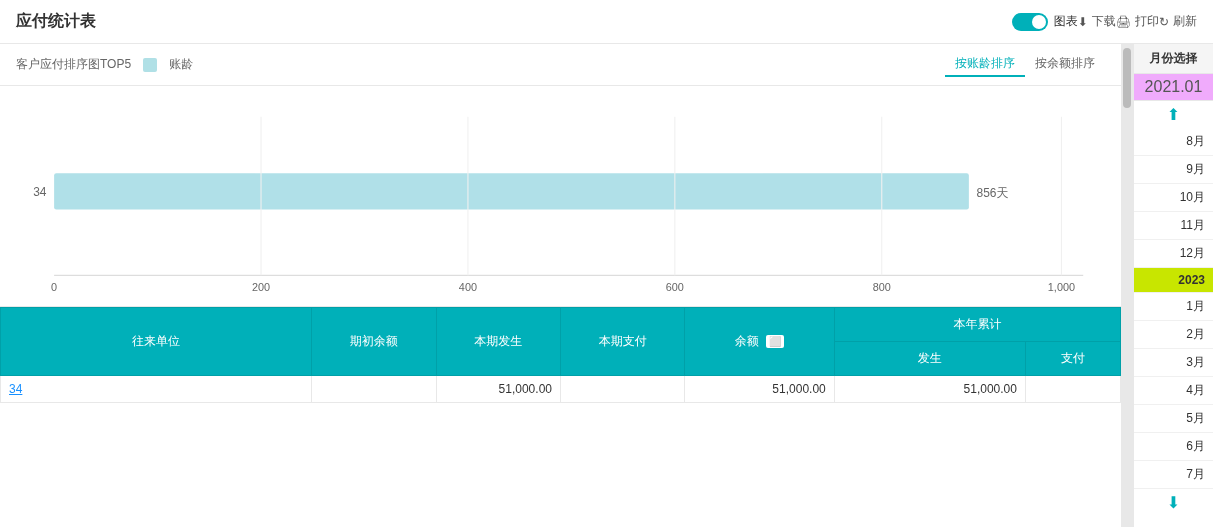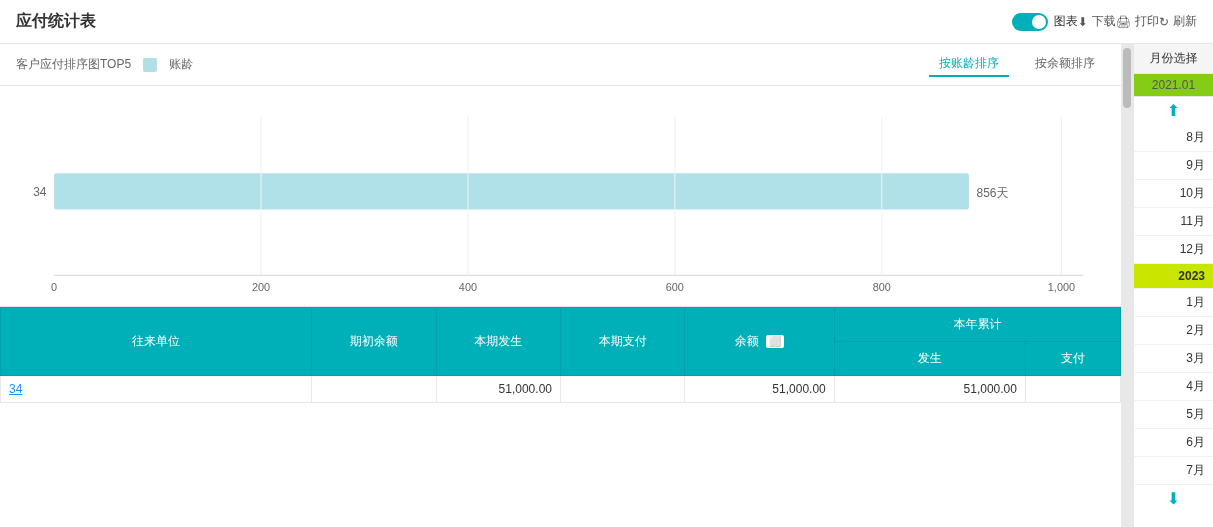--- a/index.html
+++ b/index.html
@@ -20,21 +20,21 @@
     .main-area { display: flex; flex: 1; overflow: hidden; }
     
     
     .chart-panel { flex: 1; background: #fff; display: flex; flex-direction: column; overflow: hidden; }
     
     
     .chart-header { display: flex; align-items: center; justify-content: space-between; padding: 8px 16px; border-bottom: 1px solid #e8e8e8; }
     .chart-legend { display: flex; align-items: center; gap: 12px; font-size: 12px; color: #666; }
     .legend-dot { width: 14px; height: 14px; background: #b0e0e6; border-radius: 2px; }
     .legend-text2 { font-size: 12px; color: #666; }
-    .sort-btns { display: flex; gap: 16px; }
+    .sort-btns { display: flex; gap: 0; }
     .sort-btn { padding: 3px 10px; font-size: 12px; cursor: pointer; color: #666; border-bottom: 2px solid transparent; }
     .sort-btn.active { color: #00b0b9; border-bottom: 2px solid #00b0b9; }
     
     
     .chart-area { flex: 1; padding: 8px 16px; position: relative; display: flex; align-items: center; }
     
     
     .chart-svg { width: 100%; height: 100%; }
     
     
@@ -42,22 +42,22 @@
     .table-wrapper { width: 100%; }
     .table-wrapper table { width: 100%; border-collapse: collapse; }
     .table-wrapper th { background: #00b0b9; color: #fff; text-align: center; padding: 8px 4px; font-size: 12px; font-weight: normal; border: 1px solid #00a0a8; }
     .table-wrapper td { text-align: center; padding: 6px 4px; font-size: 12px; border: 1px solid #e8e8e8; background: #fff; }
     .table-wrapper td.text-right { text-align: right; padding-right: 8px; }
     .table-wrapper td.text-left { text-align: left; padding-left: 8px; }
     .link-text { color: #1890ff; text-decoration: underline; cursor: pointer; }
     
     
     .right-sidebar { width: 80px; background: #fff; border-left: 1px solid #e8e8e8; display: flex; flex-direction: column; overflow: hidden; }
-    .sidebar-header { background: #f5f5f5; padding: 6px 8px; font-size: 12px; color: #333; text-align: center; border-bottom: 1px solid #e8e8e8; font-weight: normal; }
-    .sidebar-year { background: #84cc16; padding: 4px 8px; font-size: 12px; color: #555; text-align: center; border-bottom: 1px solid #e8e8e8; }
+    .sidebar-header { background: #f5f5f5; padding: 6px 8px; font-size: 12px; color: #333; text-align: center; border-bottom: 1px solid #e8e8e8; font-weight: bold; }
+    .sidebar-year { background: #f0abfc; padding: 4px 8px; font-size: 16px; color: #555; text-align: center; border-bottom: 1px solid #e8e8e8; }
     .sidebar-scroll { flex: 1; overflow-y: auto; display: flex; flex-direction: column; }
     .sidebar-scroll::-webkit-scrollbar { width: 4px; }
     .sidebar-scroll::-webkit-scrollbar-thumb { background: #ccc; border-radius: 2px; }
     .sidebar-nav-btn { display: flex; align-items: center; justify-content: center; padding: 4px; cursor: pointer; color: #00b0b9; font-size: 16px; }
     .sidebar-month { padding: 5px 8px; font-size: 12px; color: #333; text-align: right; cursor: pointer; border-bottom: 1px solid #f0f0f0; }
     .sidebar-month.year-label { background: #c8e600; color: #333; font-weight: bold; }
   </style>
 </head>
 <body>
 

